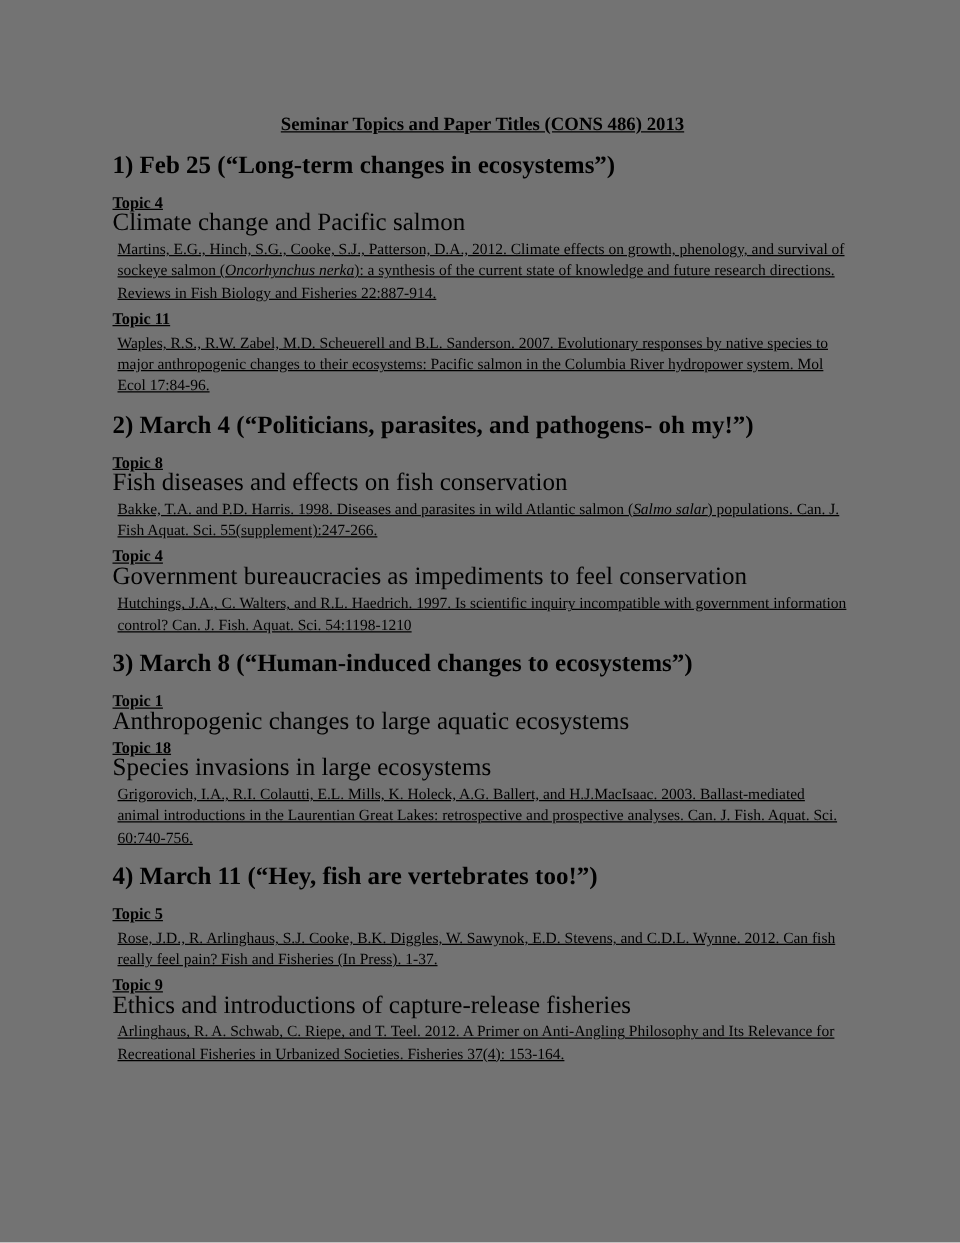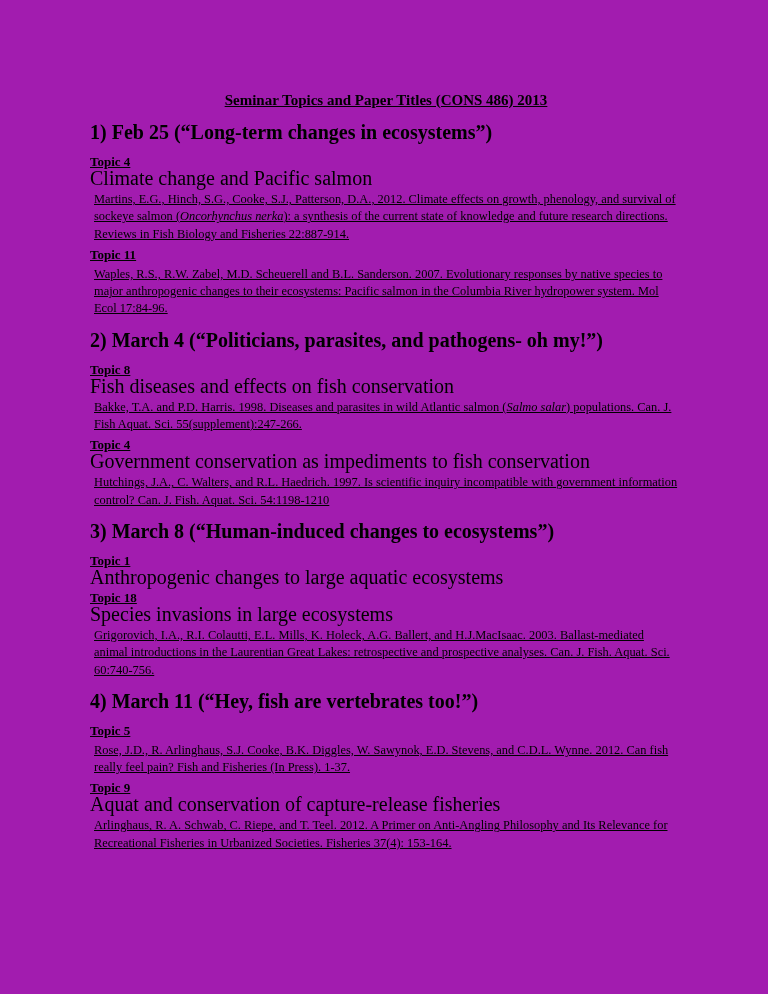--- a/index.html
+++ b/index.html
@@ -12,21 +12,21 @@
     height: 994px;
     font-family: "Liberation Serif", serif;
     color: #000000;
   }
   .page {
     box-sizing: border-box;
     width: 768px;
     height: 994px;
     padding: 90px 86px 0 90px;
     overflow: hidden;
-    background: #a21caf;
+    background: #737373;
   }
   .doc-title {
     font-size: 15px;
     font-weight: bold;
     text-decoration: underline;
     text-align: center;
     line-height: 20px;
     margin: 0 0 12px 0;
   }
   .section-heading {
@@ -75,21 +75,21 @@
       </section>
       <section class="section">
         <h2 class="section-heading">2) March 4 (“Politicians, parasites, and pathogens- oh my!”)</h2>
         <div class="topic">
           <div class="topic-label">Topic 8</div>
           <div class="topic-title">Fish diseases and effects on fish conservation</div>
           <p class="citation"><span class="">Bakke, T.A. and P.D. Harris. 1998. Diseases and parasites in wild Atlantic salmon (</span><i class="">Salmo salar</i><span class="">) populations. Can. J. Fish Aquat. Sci. 55(supplement):247-266.</span></p>
         </div>
         <div class="topic">
           <div class="topic-label">Topic 4</div>
-          <div class="topic-title">Government conservation as impediments to fish conservation</div>
+          <div class="topic-title">Government bureaucracies as impediments to feel conservation</div>
           <p class="citation"><span class="">Hutchings, J.A., C. Walters, and R.L. Haedrich. 1997. Is scientific inquiry incompatible with government information control? Can. J. Fish. Aquat. Sci. 54:1198-1210</span></p>
         </div>
       </section>
       <section class="section">
         <h2 class="section-heading">3) March 8 (“Human-induced changes to ecosystems”)</h2>
         <div class="topic">
           <div class="topic-label">Topic 1</div>
           <div class="topic-title">Anthropogenic changes to large aquatic ecosystems</div>
         </div>
         <div class="topic">
@@ -99,18 +99,18 @@
         </div>
       </section>
       <section class="section">
         <h2 class="section-heading">4) March 11 (“Hey, fish are vertebrates too!”)</h2>
         <div class="topic">
           <div class="topic-label">Topic 5</div>
           <p class="citation"><span class="">Rose, J.D., R. Arlinghaus, S.J. Cooke, B.K. Diggles, W. Sawynok, E.D. Stevens, and C.D.L. Wynne. 2012. Can fish really feel pain? Fish and Fisheries (In Press). 1-37.</span></p>
         </div>
         <div class="topic">
           <div class="topic-label">Topic 9</div>
-          <div class="topic-title">Aquat and conservation of capture-release fisheries</div>
+          <div class="topic-title">Ethics and introductions of capture-release fisheries</div>
           <p class="citation"><span class="">Arlinghaus, R. A. Schwab, C. Riepe, and T. Teel. 2012. A Primer on Anti-Angling Philosophy and Its Relevance for Recreational Fisheries in Urbanized Societies. Fisheries 37(4): 153-164.</span></p>
         </div>
       </section>
     </div>
 </main>
 
 </body></html>

